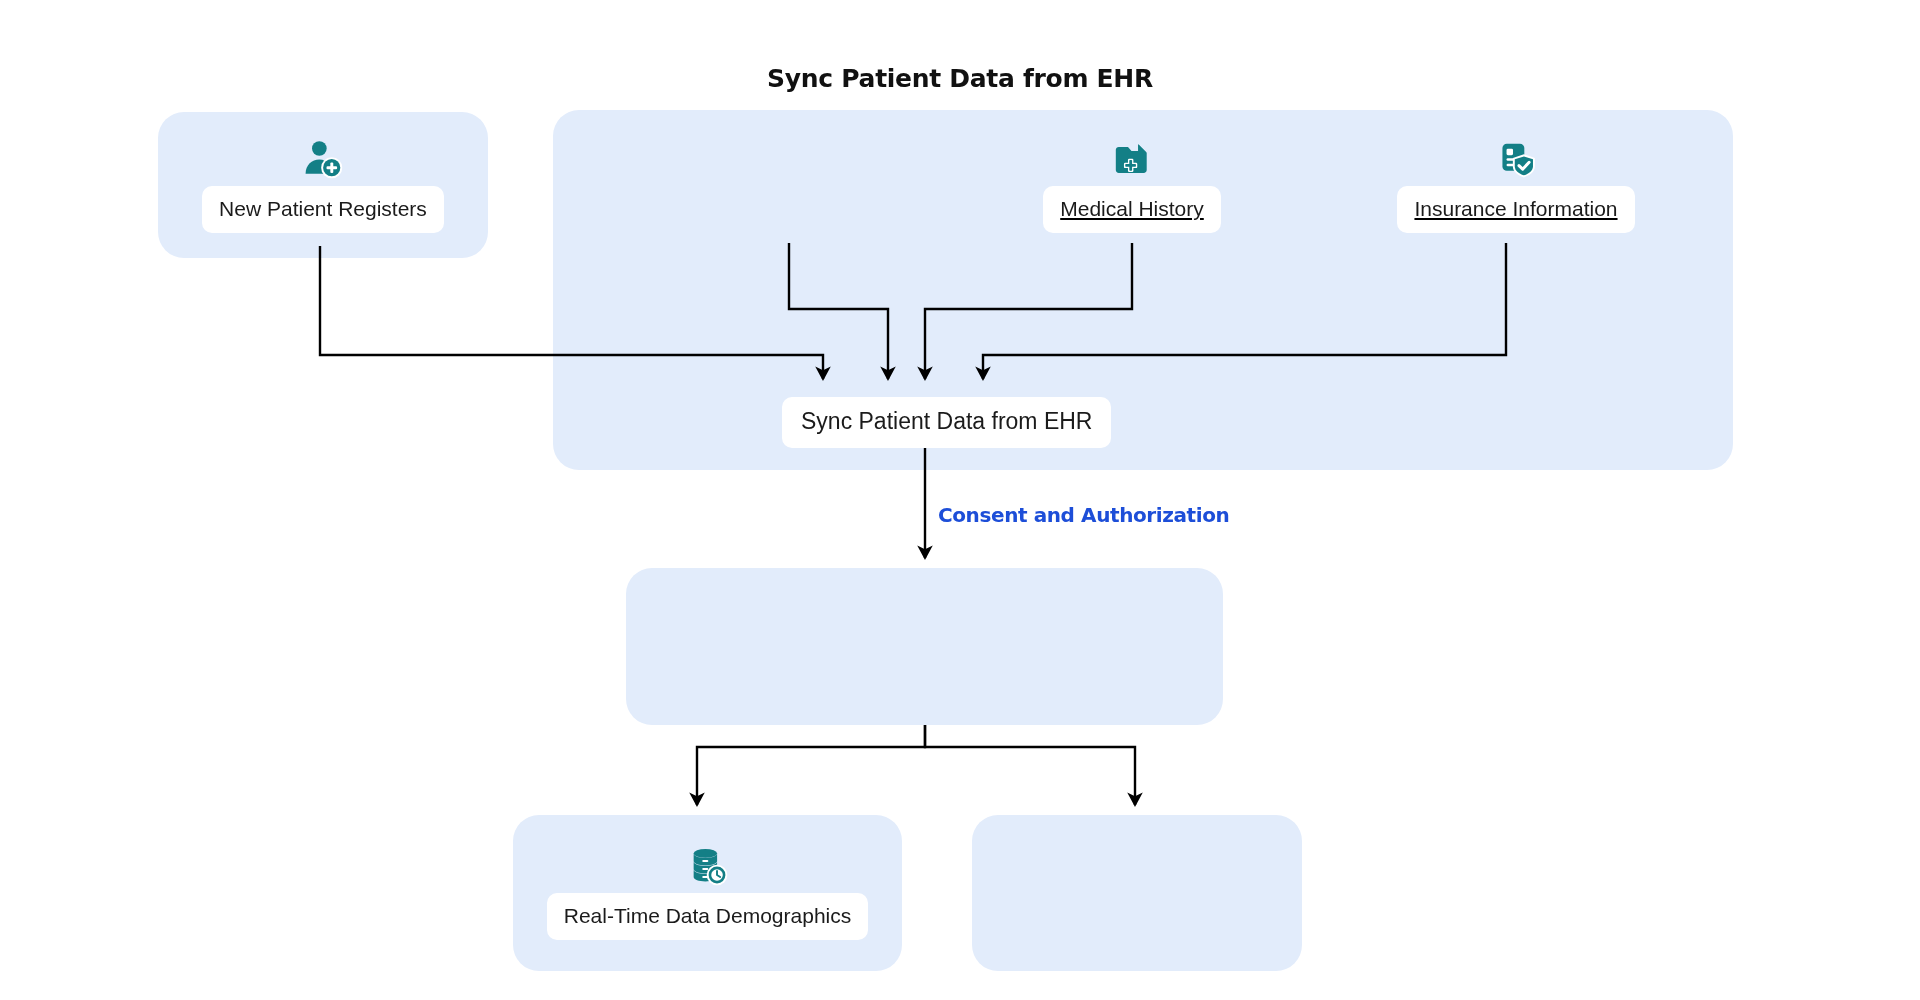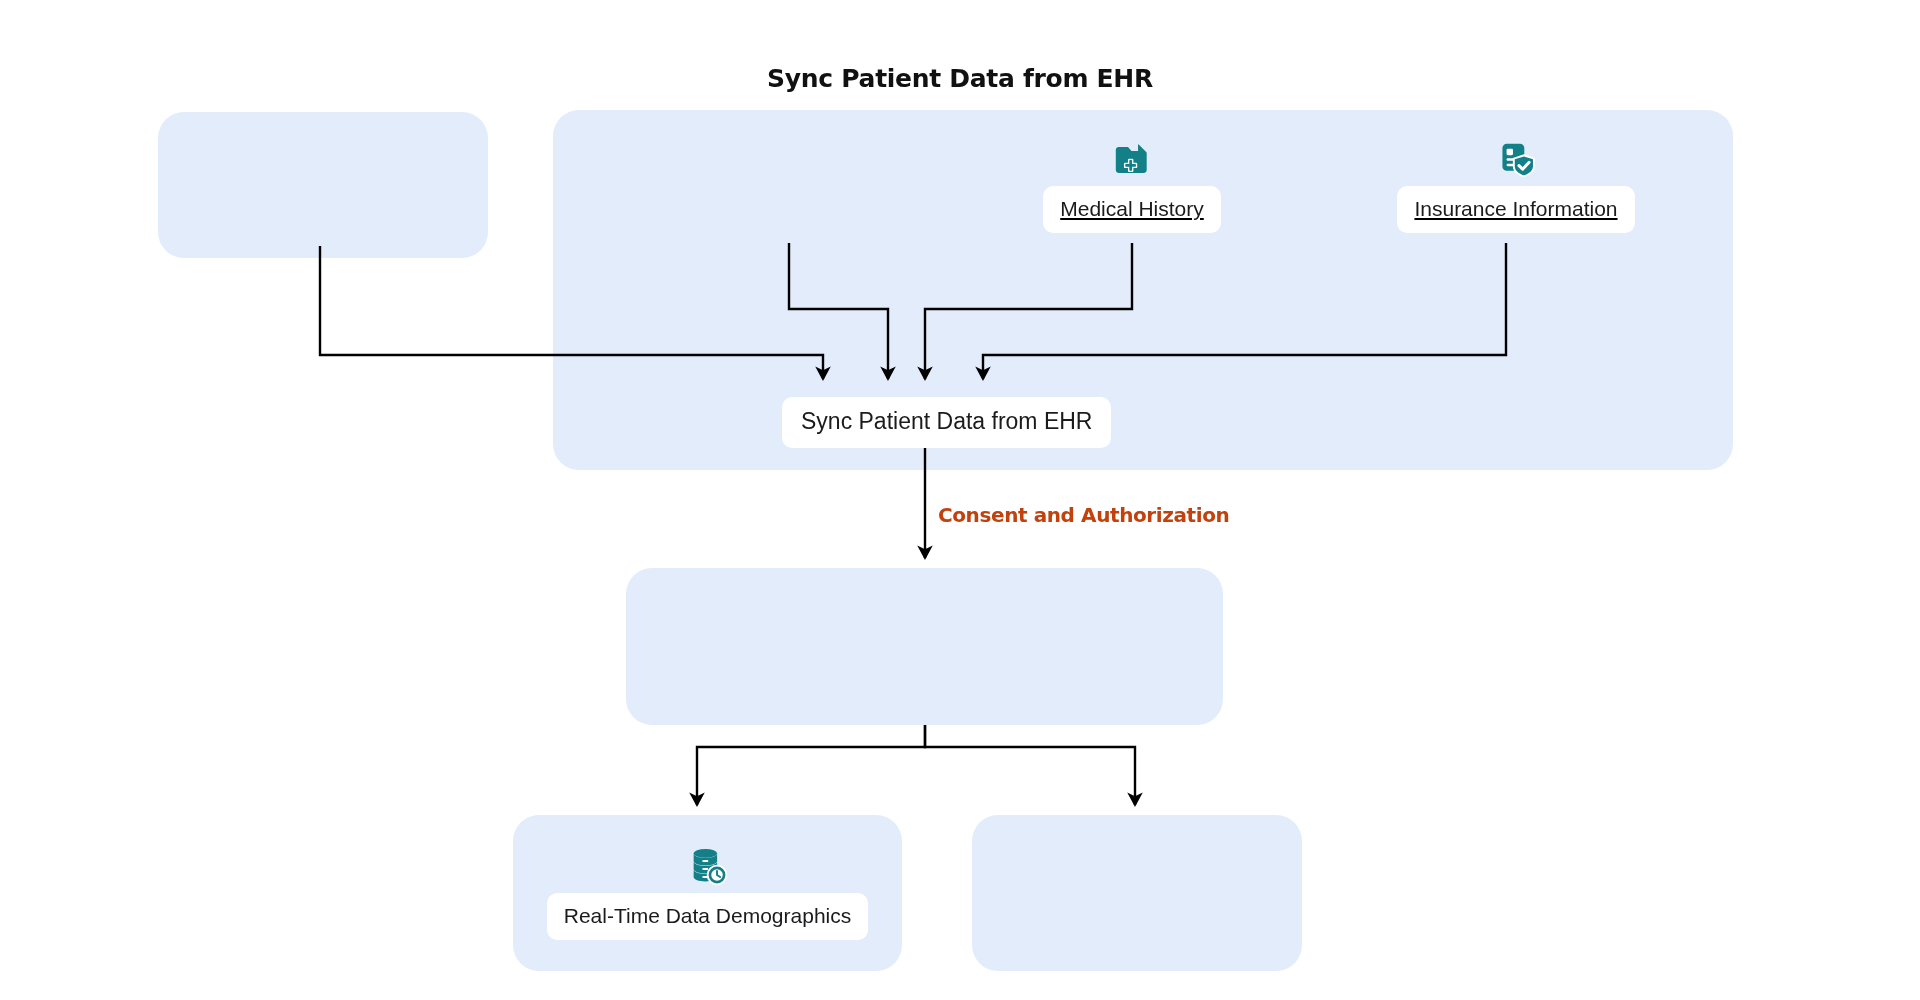--- a/index.html
+++ b/index.html
@@ -96,21 +96,21 @@
     stroke: #000000;
     stroke-width: 2.4;
     stroke-linecap: butt;
     stroke-linejoin: miter;
   }
 
   .edge-label {
     position: absolute;
     font-size: 20px;
     font-weight: bold;
-    color: #c2410c;
+    color: #1d4ed8;
     white-space: nowrap;
     font-family: "DejaVu Sans", sans-serif;
     letter-spacing: -0.4px;
   }
 </style>
 </head>
 <body>
 
 <div id="stage">
 
@@ -143,20 +143,33 @@
 
     <path class="edge-path" d="M 925 445 L 925 558" marker-end="url(#arrow)"></path>
 
     <path class="edge-path" d="M 925 725 L 925 747 L 697 747 L 697 805" marker-end="url(#arrow)"></path>
 
     <path class="edge-path" d="M 925 725 L 925 747 L 1135 747 L 1135 805" marker-end="url(#arrow)"></path>
   </svg>
 
   <div class="edge-label" style="left:938px; top:503px;">Consent and Authorization</div>
 
+  <div class="node bare" style="left:178px; top:118px; width:290px;">
+    <div class="node-icon">
+      <svg width="44" height="44" viewBox="0 0 48 48">
+        <circle cx="20" cy="12.5" r="8" fill="#137f86"></circle>
+        <path d="M5 40 C5 30.5 11.8 24.5 20 24.5 C24.3 24.5 28 26.2 30.6 28.9 L30.6 40 Z" fill="#137f86"></path>
+        <circle cx="33.5" cy="33.5" r="11.5" fill="#ffffff"></circle>
+        <circle cx="33.5" cy="33.5" r="9.4" fill="#137f86"></circle>
+        <rect x="32" y="27.8" width="3.2" height="11.6" rx="1.2" fill="#ffffff"></rect>
+        <rect x="27.8" y="32" width="11.6" height="3.2" rx="1.2" fill="#ffffff"></rect>
+      </svg>
+    </div>
+    <div class="node-label">New Patient Registers</div>
+  </div>
 
 
   <div class="node bare" style="left:1028px; top:118px; width:208px;text-decoration:underline;">
     <div class="node-icon">
       <svg width="42" height="42" viewBox="0 0 48 48">
         <path d="M31 7 L40.5 16.5 L31 16.5 Z" fill="#137f86"></path>
         <path d="M5.5 13.5 C5.5 11.6 7 10.2 8.9 10.2 L19.4 10.2 L23.4 14.8 L31.2 14.8 L31.2 7.2 L40.8 16.8 L40.8 36.6 C40.8 38.5 39.3 40 37.4 40 L8.9 40 C7 40 5.5 38.5 5.5 36.6 Z" fill="#137f86"></path>
         <rect x="19.4" y="23.6" width="6.2" height="15.2" rx="1.4" fill="#ffffff"></rect>
         <rect x="14.8" y="28.2" width="15.2" height="6.2" rx="1.4" fill="#ffffff"></rect>
         <rect x="20.9" y="25.1" width="3.2" height="12.2" rx="0.8" fill="#137f86"></rect>

